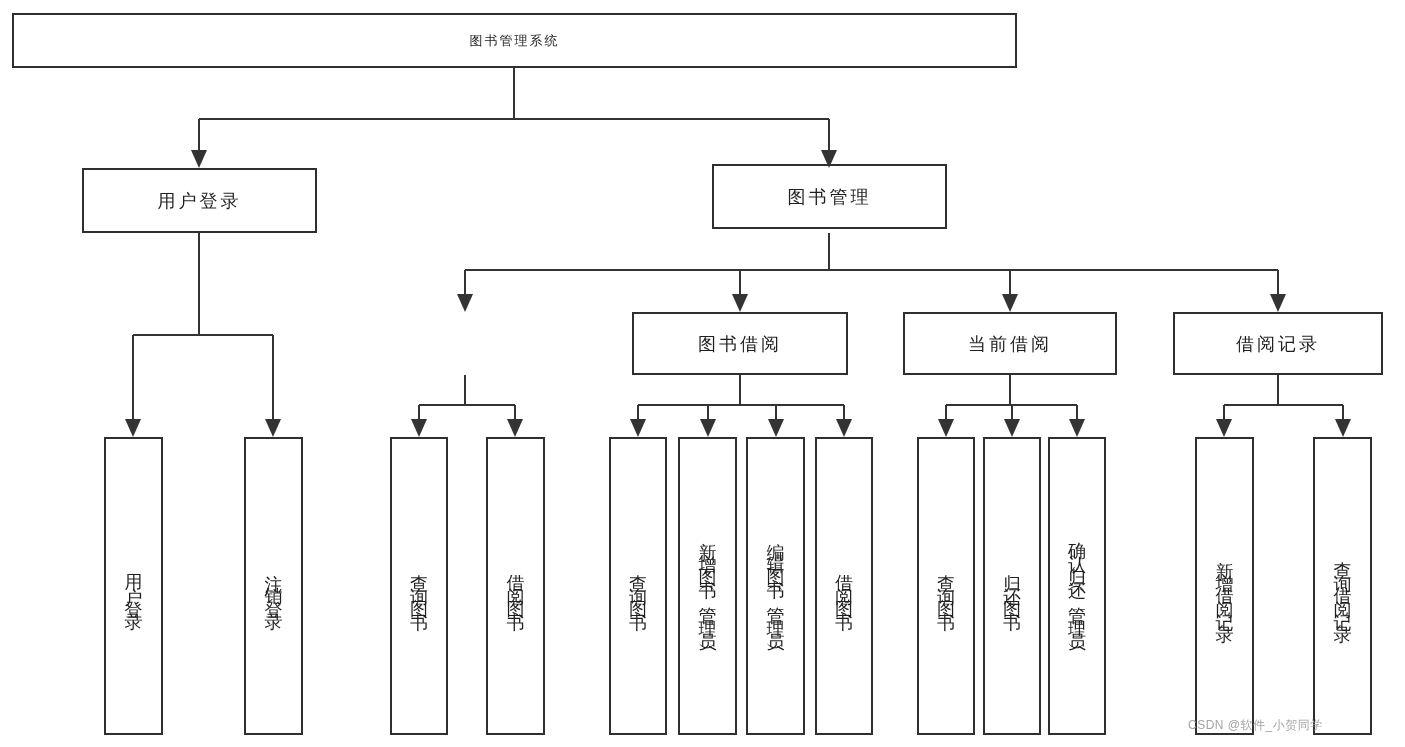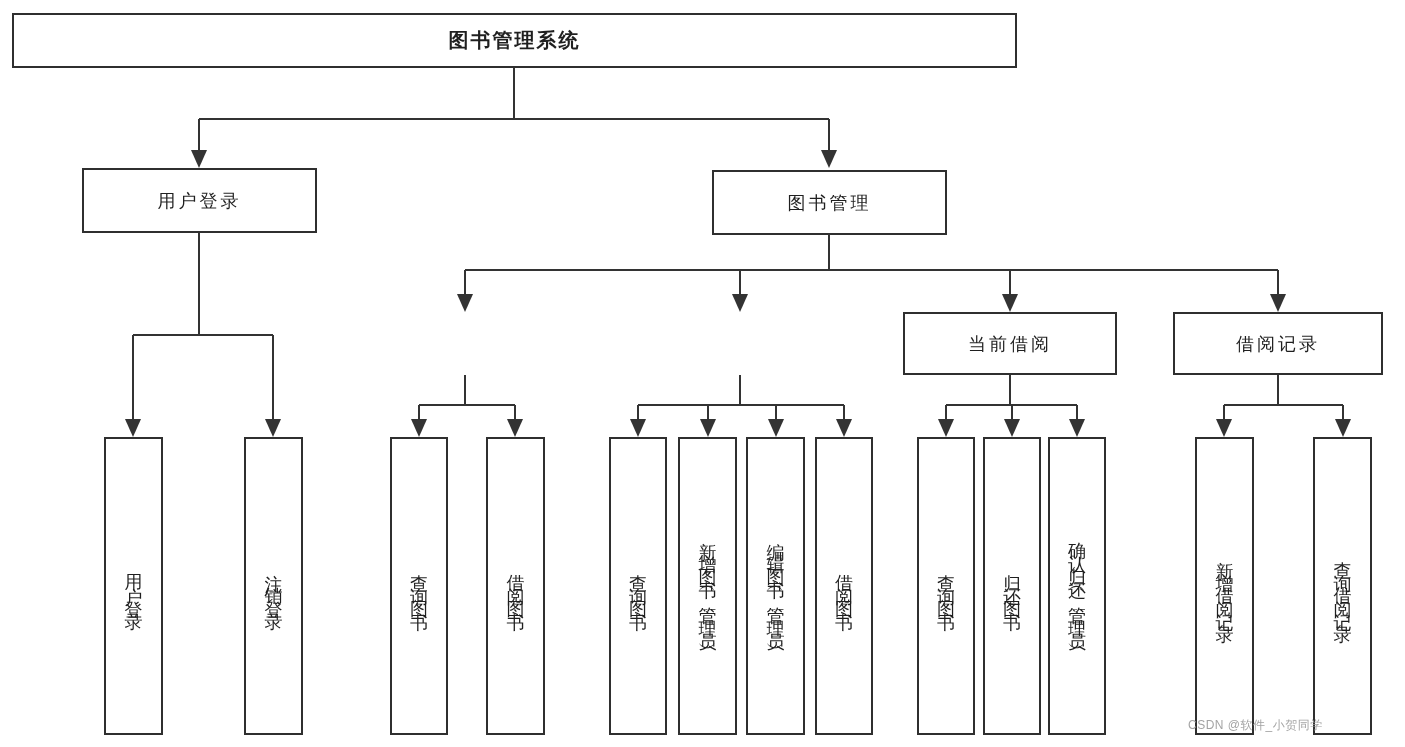--- a/index.html
+++ b/index.html
@@ -15,21 +15,21 @@
     box-sizing:border-box;
     background:#ffffff;
     border:2px solid #2f2f2f;
     display:flex;
     align-items:center;
     justify-content:center;
     color:#1f1f1f;
     z-index:1;
   }
   .node.h{font-size:18px;letter-spacing:3px;}
-  .node.title{font-size:20px;letter-spacing:2px;font-weight:bold;}
+  .node.title{font-size:13px;letter-spacing:2px;}
   .node.v{
     writing-mode:vertical-rl;
     font-size:18px;
     letter-spacing:13px;
     line-height:1;
   }
   #connectors{
     position:absolute;left:0;top:0;
     z-index:2;
     pointer-events:none;
@@ -85,22 +85,23 @@
       <path d="M1004 419 L1020 419 L1012 437 Z"></path>
       <path d="M1069 419 L1085 419 L1077 437 Z"></path>
       <path d="M1216 419 L1232 419 L1224 437 Z"></path>
       <path d="M1335 419 L1351 419 L1343 437 Z"></path>
     </g>
   </svg>
 
   <div class="node h title" style="left:12px;top:13px;width:1005px;height:55px">图书管理系统</div>
 
   <div class="node h" style="left:82px;top:168px;width:235px;height:65px">用户登录</div>
-  <div class="node h" style="left:712px;top:170px;width:235px;height:65px">图书管理</div>
+  <div class="node h" style="left:712px;top:164px;width:235px;height:65px">图书管理</div>
 
+  <div class="node h" style="left:632px;top:312px;width:216px;height:63px">图书借阅</div>
   <div class="node h" style="left:903px;top:312px;width:214px;height:63px">当前借阅</div>
   <div class="node h" style="left:1173px;top:312px;width:210px;height:63px">借阅记录</div>
 
   <div class="node v" style="left:104px;top:437px;width:59px;height:298px">用户登录</div>
   <div class="node v" style="left:244px;top:437px;width:59px;height:298px">注销登录</div>
 
   <div class="node v" style="left:390px;top:437px;width:58px;height:298px">查询图书</div>
   <div class="node v" style="left:486px;top:437px;width:59px;height:298px">借阅图书</div>
 
   <div class="node v" style="left:609px;top:437px;width:58px;height:298px">查询图书</div>

